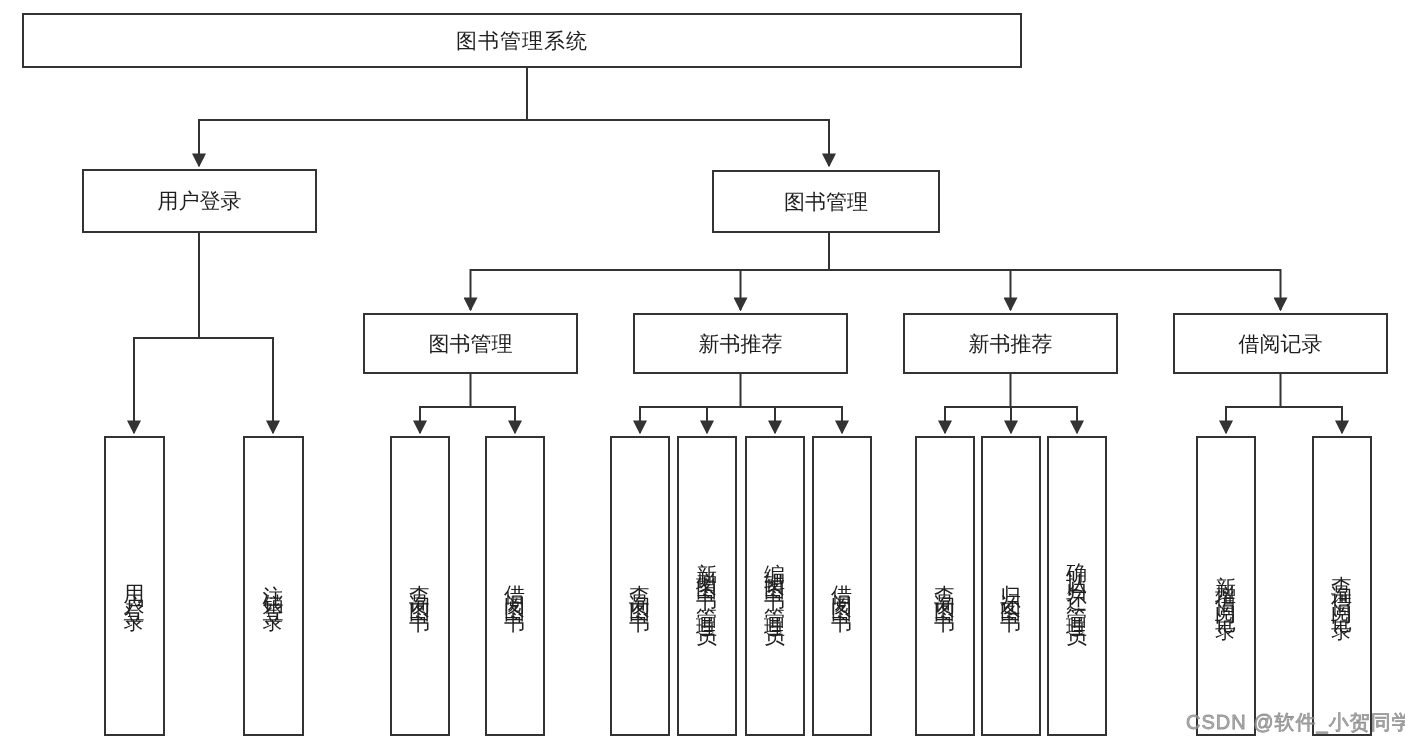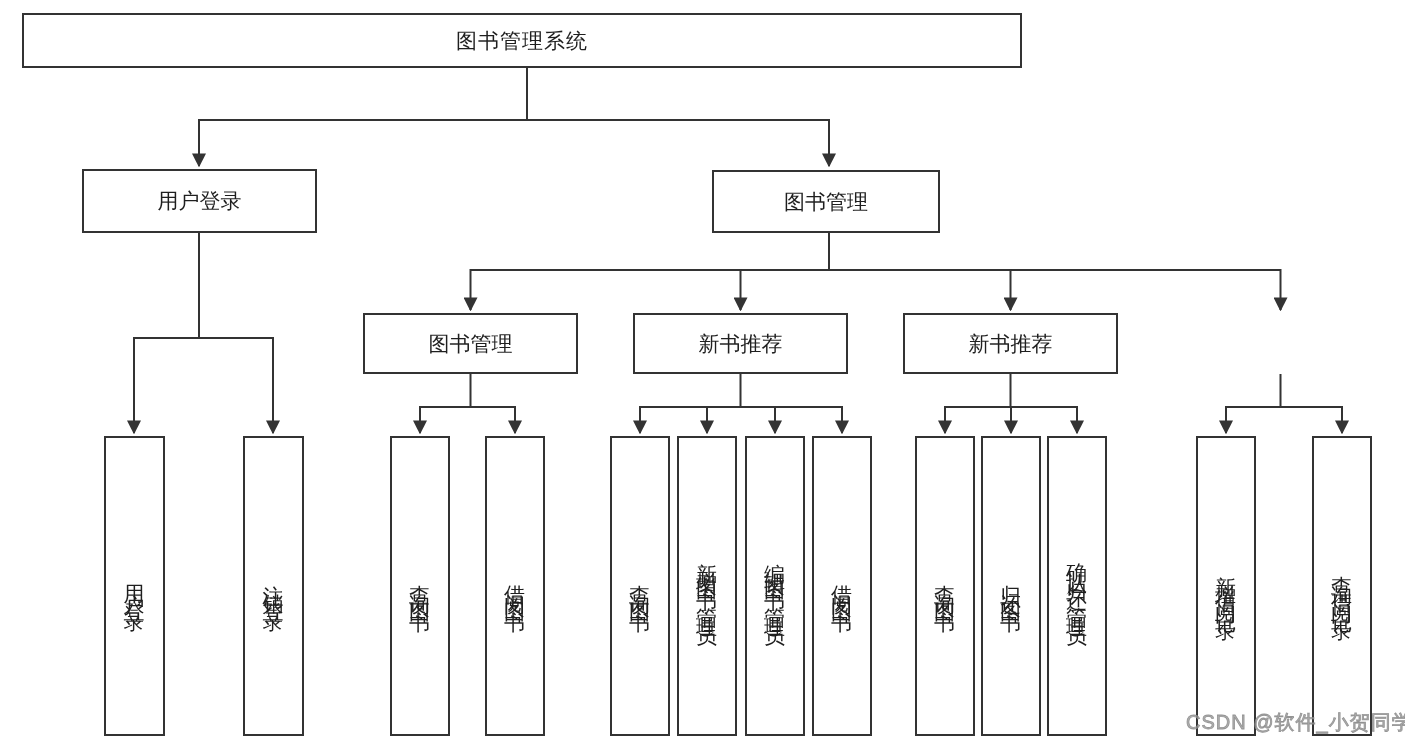--- a/index.html
+++ b/index.html
@@ -90,20 +90,21 @@
   </svg>
 
   <div class="box root" style="left:22px;top:13px;width:1000px;height:55px">图书管理系统</div>
 
   <div class="box" style="left:82px;top:169px;width:235px;height:64px">用户登录</div>
   <div class="box" style="left:712px;top:170px;width:228px;height:63px">图书管理</div>
 
   <div class="box" style="left:363px;top:313px;width:215px;height:61px">图书管理</div>
   <div class="box" style="left:633px;top:313px;width:215px;height:61px">新书推荐</div>
   <div class="box" style="left:903px;top:313px;width:215px;height:61px">新书推荐</div>
+  <div class="box" style="left:1173px;top:313px;width:215px;height:61px">借阅记录</div>
 
   <div class="box vbox" style="left:104px;top:436px;width:61px;height:300px">用户登录</div>
   <div class="box vbox" style="left:243px;top:436px;width:61px;height:300px">注销登录</div>
 
   <div class="box vbox" style="left:390px;top:436px;width:60px;height:300px">查询图书</div>
   <div class="box vbox" style="left:485px;top:436px;width:60px;height:300px">借阅图书</div>
 
   <div class="box vbox" style="left:610px;top:436px;width:60px;height:300px">查询图书</div>
   <div class="box vbox" style="left:677px;top:436px;width:60px;height:300px">新增图书（管理员）</div>
   <div class="box vbox" style="left:745px;top:436px;width:60px;height:300px">编辑图书（管理员）</div>

